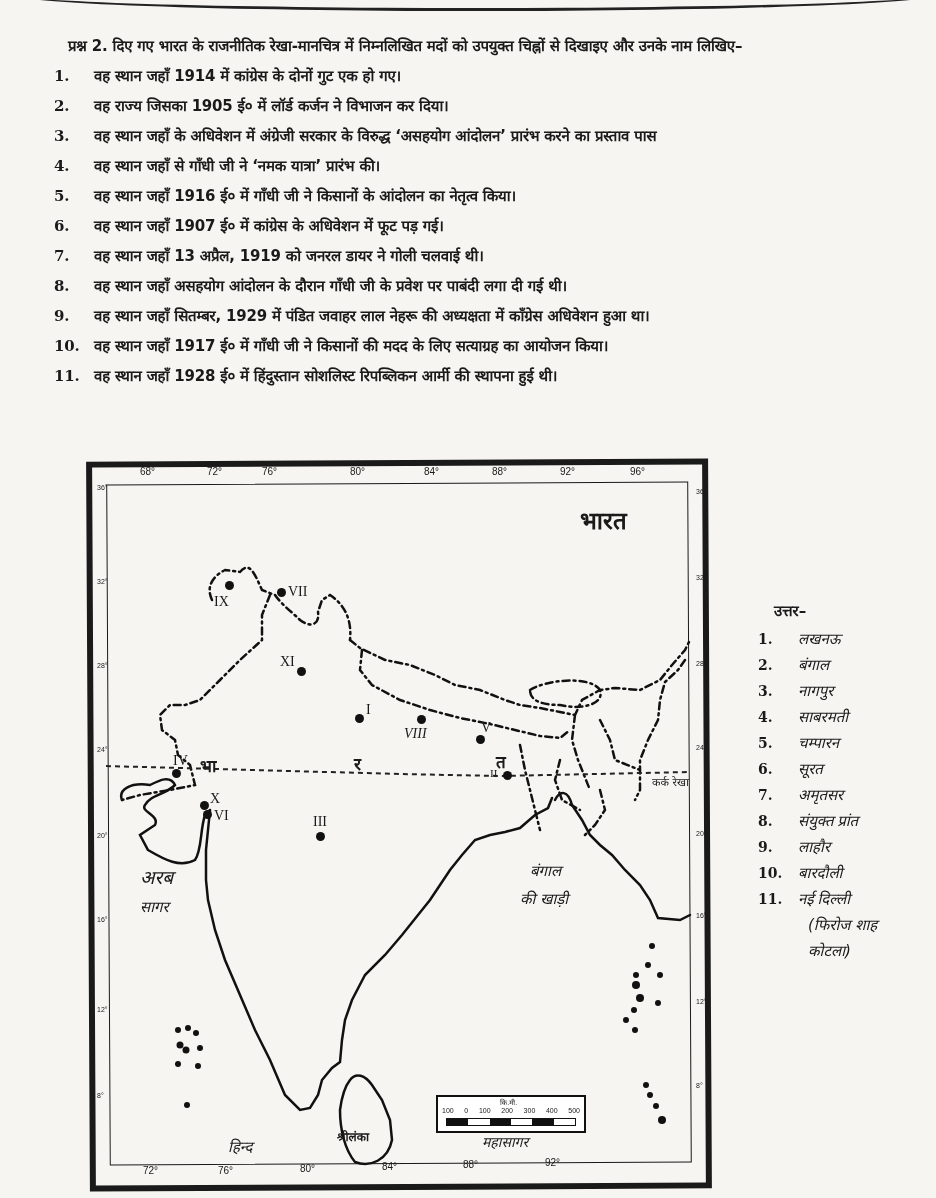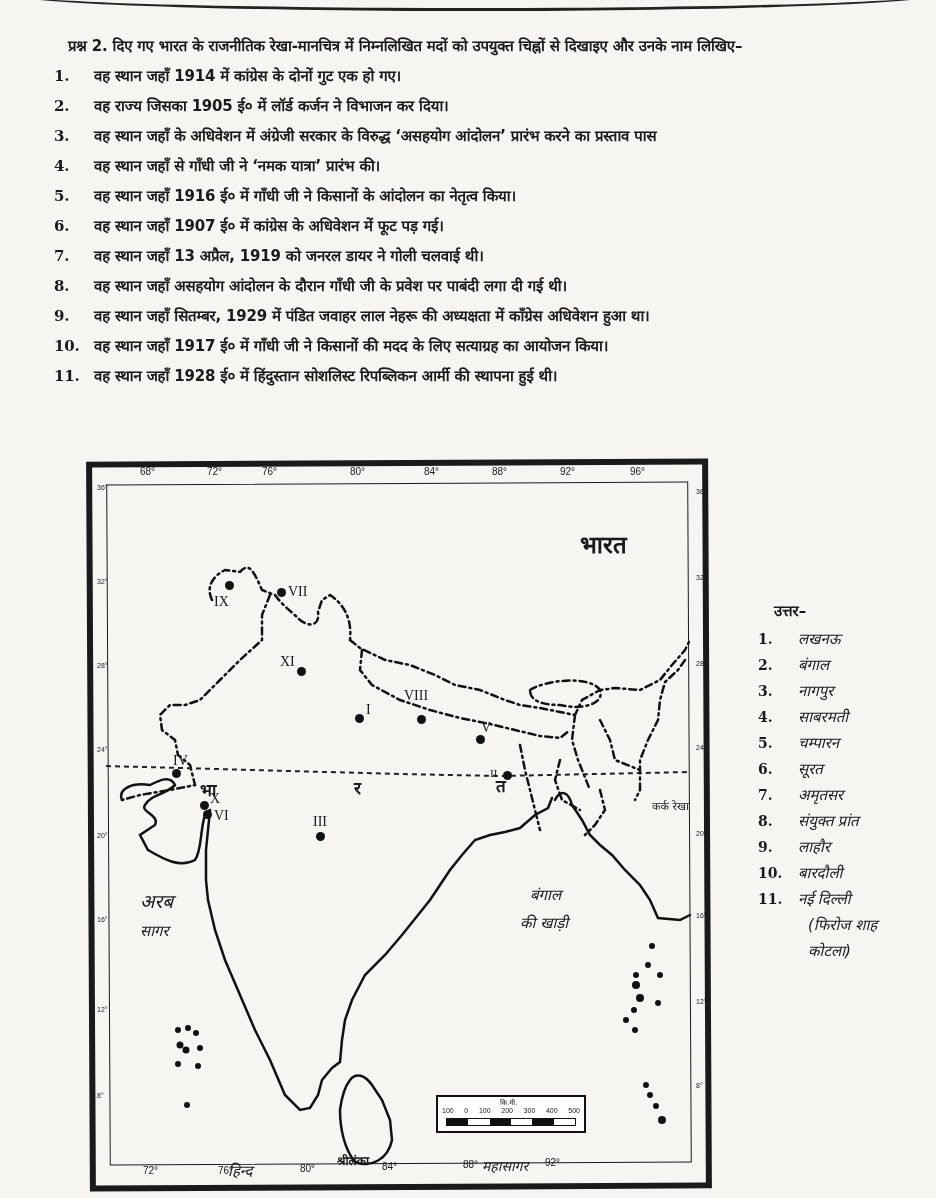--- a/index.html
+++ b/index.html
@@ -31,37 +31,37 @@
     transform: rotate(-0.3deg);
   }
   .map-inner {
     position: absolute; left: 14px; top: 17px; right: 14px; bottom: 20px;
     border: 1.5px solid #1a1a1a;
   }
   .lon-tick { position: absolute; font-family: "Liberation Sans", sans-serif; font-size: 10px; }
   .lat-tick { position: absolute; font-family: "Liberation Sans", sans-serif; font-size: 7px; }
   svg.map-svg { position: absolute; left: 0; top: 0; }
 
-  .map-label { position: absolute; font-family: "DejaVu Sans", sans-serif; margin-top: 24px; }
+  .map-label { position: absolute; font-family: "DejaVu Sans", sans-serif; }
   .marker-label { position: absolute; font-family: "Liberation Serif", serif; font-size: 14px; }
   .dot { position: absolute; width: 9px; height: 9px; border-radius: 50%; background: #111; }
 
   .scale-box {
     position: absolute; left: 436px; top: 1095px; width: 146px; height: 34px;
     border: 2px solid #111; background: #fff;
     font-family: "Liberation Sans", sans-serif; font-size: 7px;
   }
   .answers {
     position: absolute; left: 758px; top: 600px; width: 170px;
     font-size: 15px;
   }
   .answers .head { font-family: "DejaVu Sans", sans-serif; font-weight: bold; margin-left: 16px; margin-bottom: 6px; }
   .answers .row { display: flex; line-height: 26px; }
   .answers .row .n { width: 40px; font-family: "DejaVu Serif", serif; font-weight: bold; font-size: 14px; }
-  .answers .row .a { font-family: Liberation Sans, sans-serif; font-style: italic; }
+  .answers .row .a { font-family: Liberation Serif, serif; font-style: italic; }
   .answers .sub { margin-left: 50px; font-family: "DejaVu Sans", sans-serif; font-style: italic; line-height: 26px; }
 </style>
 </head>
 <body>
 
 <div class="top-rule"></div>
 
 <div class="question">
   <div class="q-head">प्रश्न 2. दिए गए भारत के राजनीतिक रेखा-मानचित्र में निम्नलिखित मदों को उपयुक्त चिह्नों से दिखाइए और उनके नाम लिखिए–</div>
   <div class="q-item">
@@ -214,21 +214,21 @@
 
 <div class="dot" style="left:225px;top:581px;"></div>
 <div class="marker-label" style="left:214px;top:594px;">IX</div>
 <div class="dot" style="left:277px;top:588px;"></div>
 <div class="marker-label" style="left:288px;top:584px;">VII</div>
 <div class="dot" style="left:297px;top:667px;"></div>
 <div class="marker-label" style="left:280px;top:654px;">XI</div>
 <div class="dot" style="left:355px;top:714px;"></div>
 <div class="marker-label" style="left:366px;top:702px;">I</div>
 <div class="dot" style="left:417px;top:715px;"></div>
-<div class="marker-label" style="left:404px;top:688px;">VIII</div>
+<div class="marker-label" style="left:404px;top:726px;font-style:italic;">VIII</div>
 <div class="dot" style="left:476px;top:735px;"></div>
 <div class="marker-label" style="left:481px;top:720px;">V</div>
 <div class="dot" style="left:503px;top:771px;"></div>
 <div class="marker-label" style="left:490px;top:767px;font-size:11px;">II</div>
 <div class="dot" style="left:172px;top:769px;"></div>
 <div class="marker-label" style="left:173px;top:753px;">IV</div>
 <div class="dot" style="left:200px;top:801px;"></div>
 <div class="marker-label" style="left:210px;top:791px;">X</div>
 <div class="dot" style="left:203px;top:810px;"></div>
 <div class="marker-label" style="left:214px;top:808px;">VI</div>

